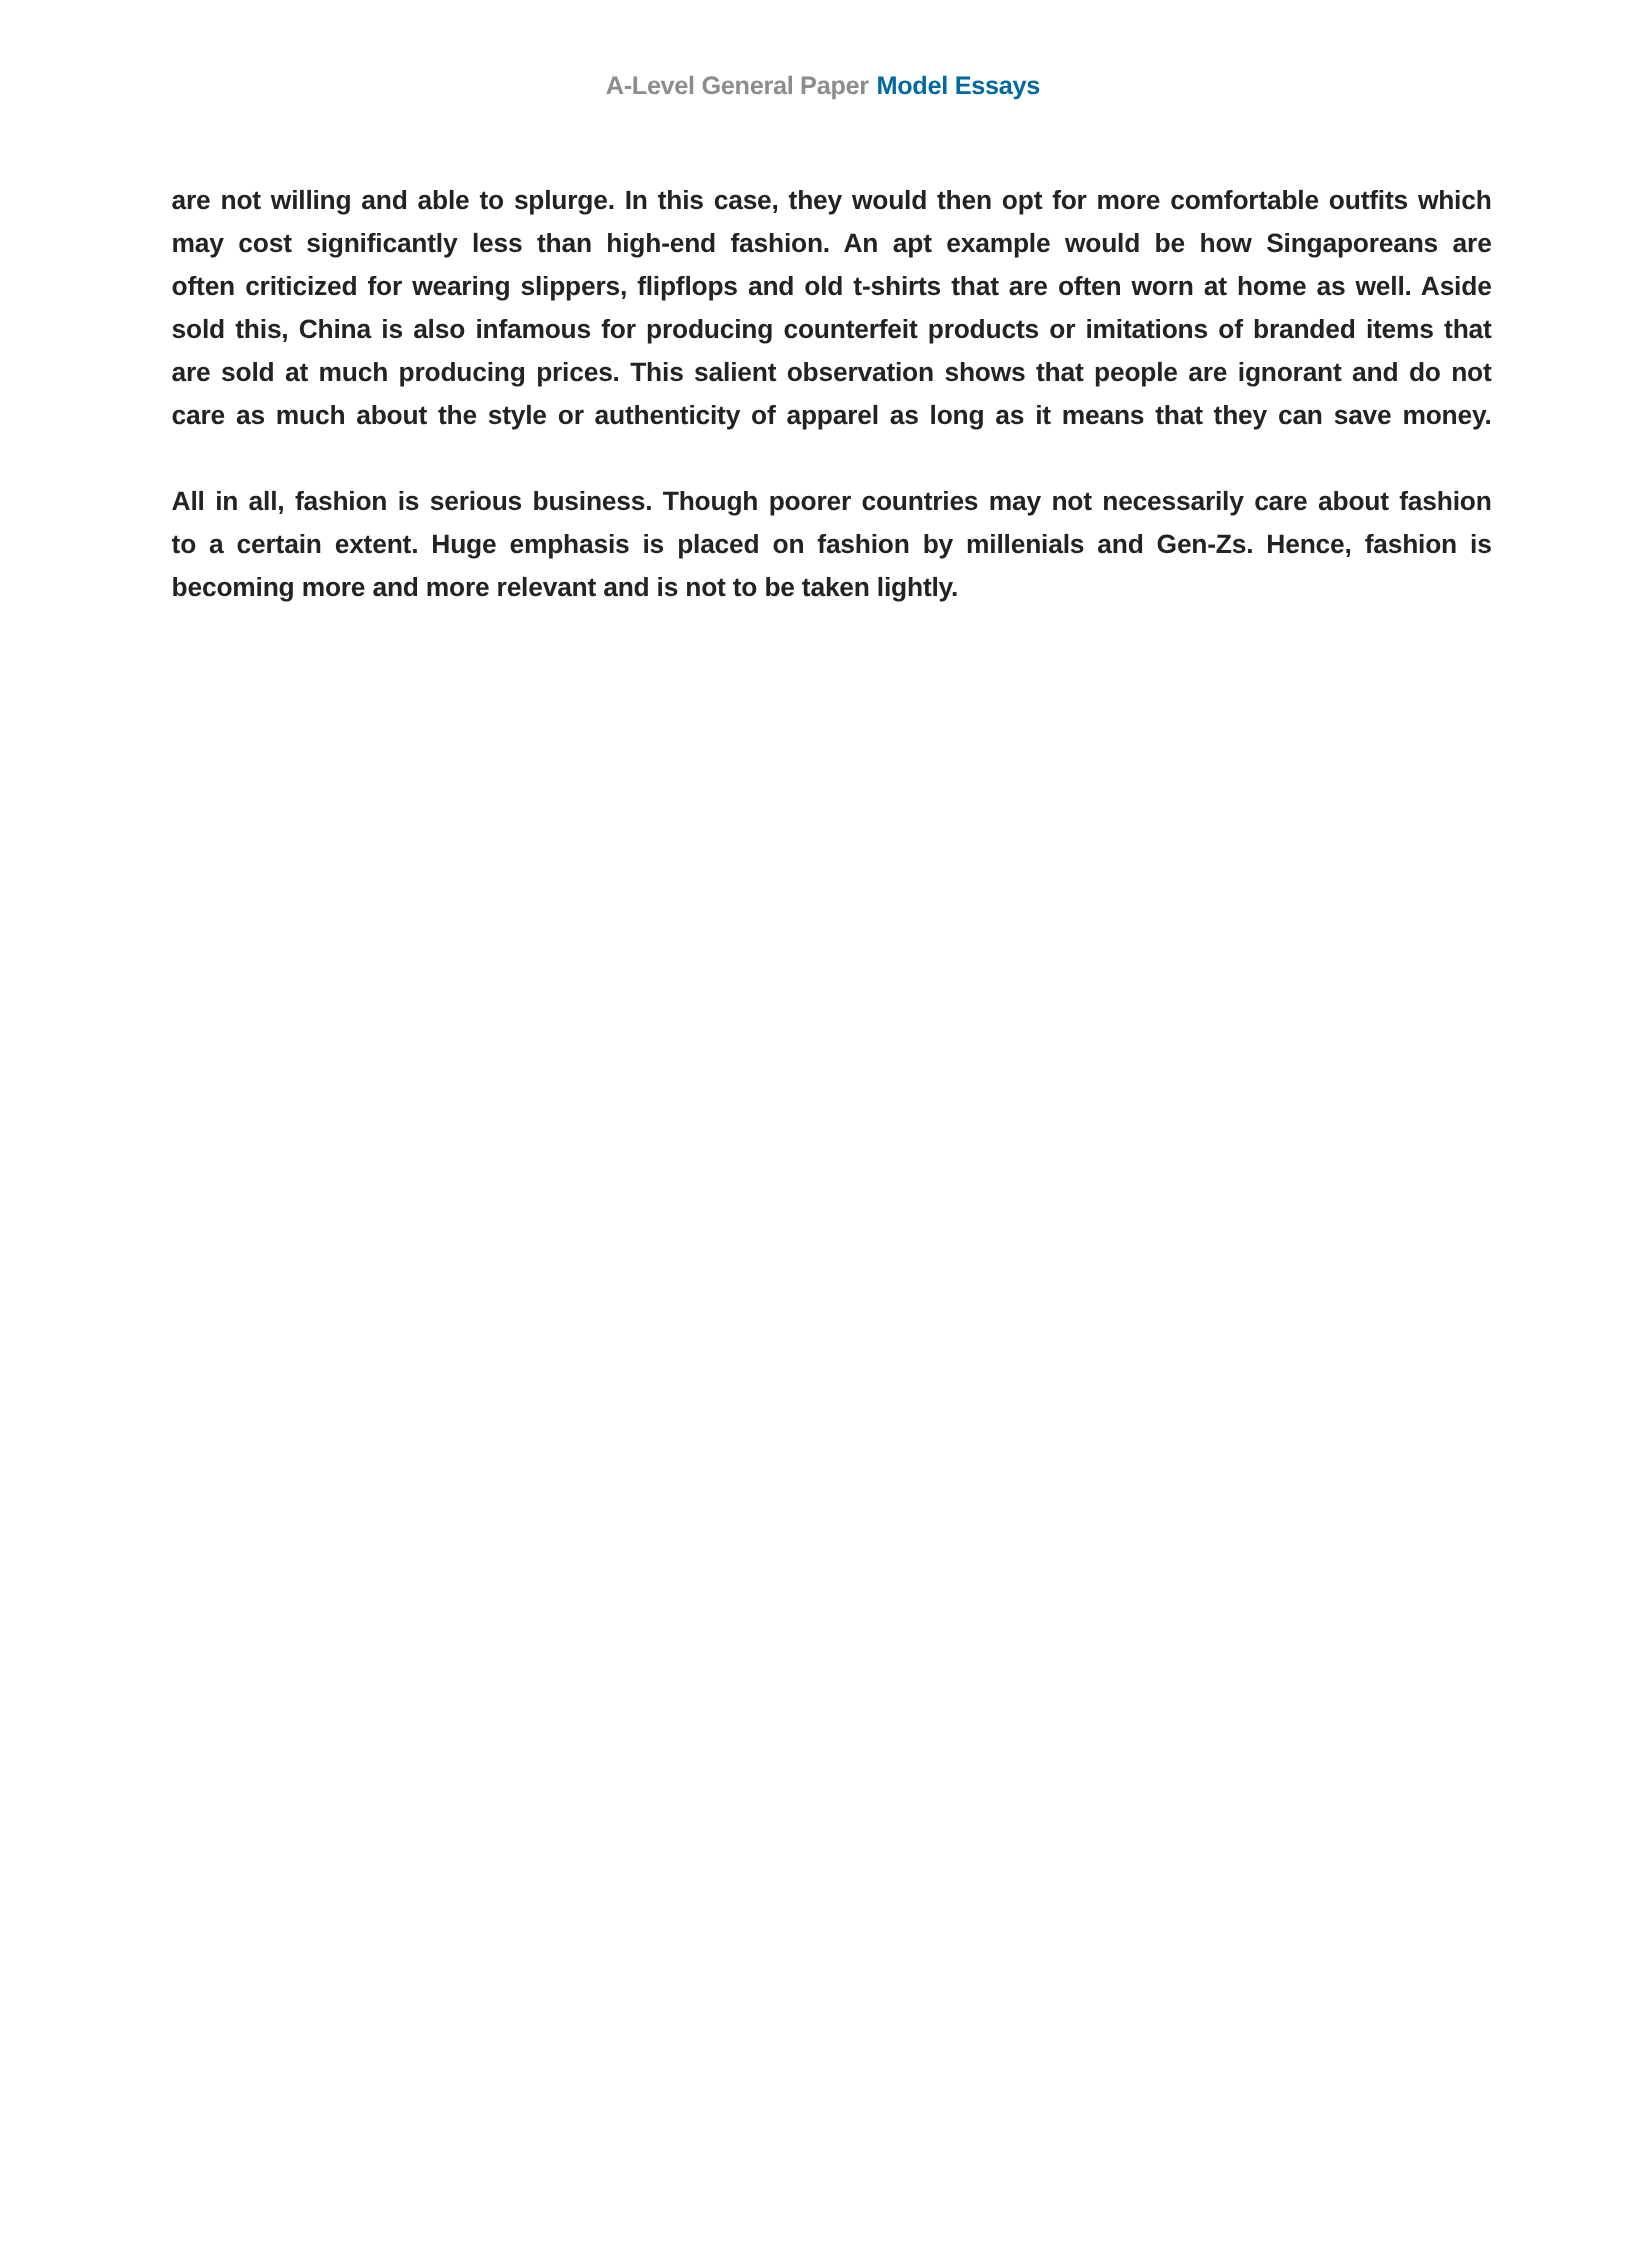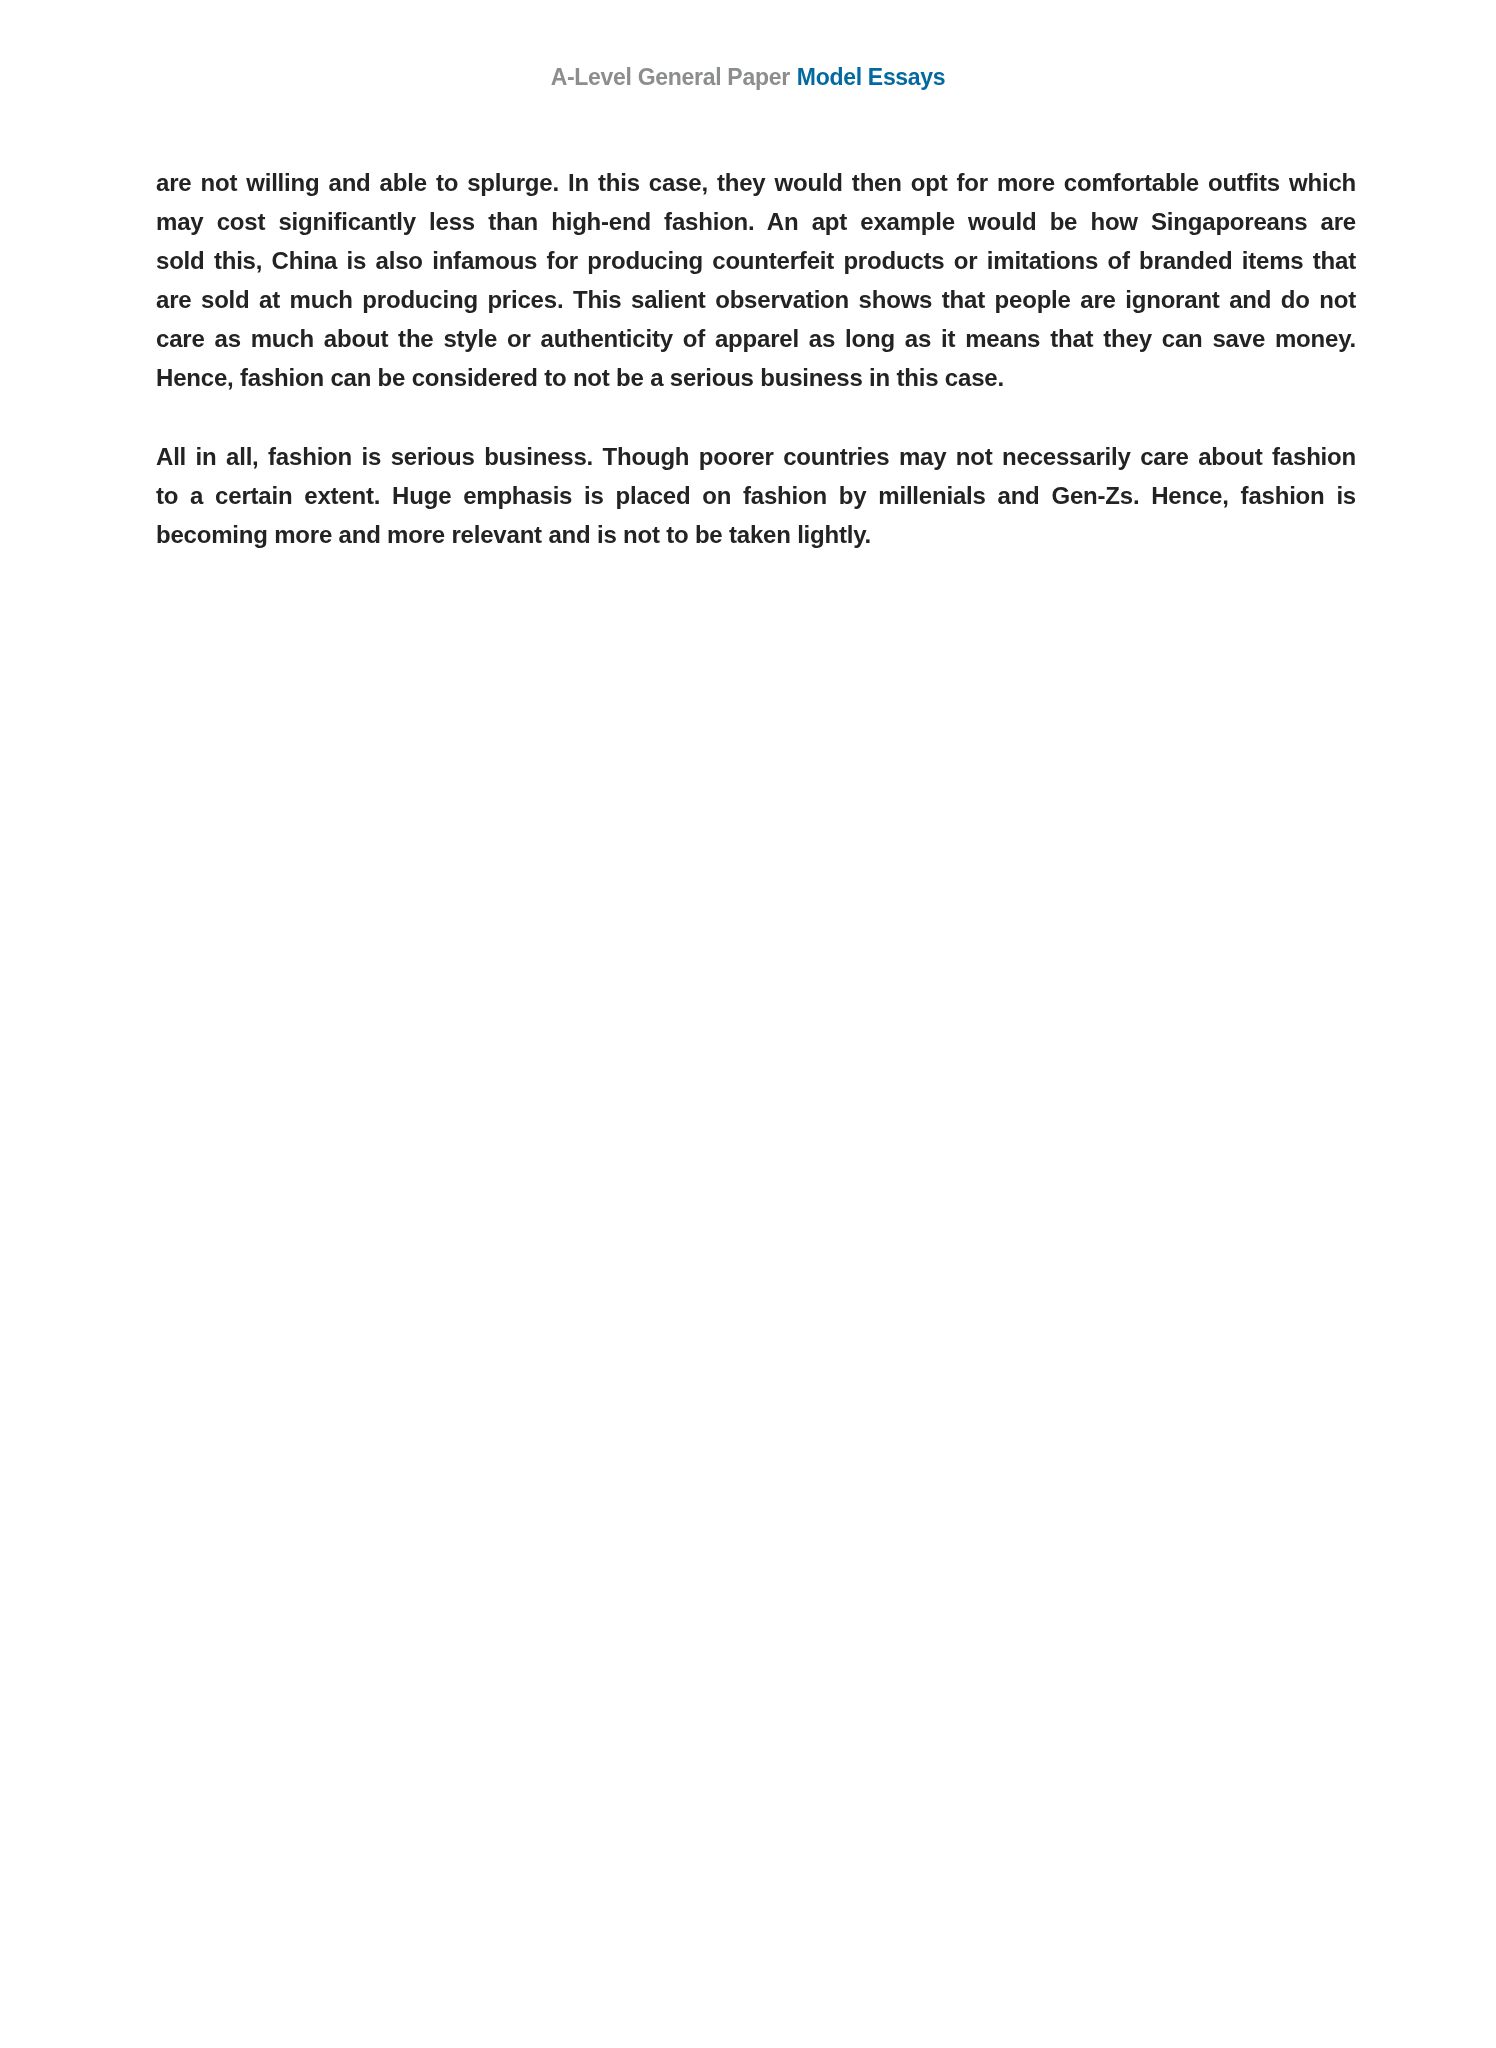--- a/index.html
+++ b/index.html
@@ -70,24 +70,24 @@
 <div class="page">
 
   <div class="header">
     <span class="series">A-Level General Paper</span><span class="title">Model Essays</span>
   </div>
 
   <div class="essay">
       <div class="para">
         <div class="line">are not willing and able to splurge. In this case, they would then opt for more comfortable outfits which</div>
         <div class="line">may cost significantly less than high-end fashion. An apt example would be how Singaporeans are</div>
+        <div class="line">often criticized for wearing slippers, flipflops and old t-shirts that are often worn at home as well. Aside</div>
         <div class="line">sold this, China is also infamous for producing counterfeit products or imitations of branded items that</div>
         <div class="line">are sold at much producing prices. This salient observation shows that people are ignorant and do not</div>
         <div class="line">care as much about the style or authenticity of apparel as long as it means that they can save money.</div>
-        <div class="line final">Hence, fashion can be considered to not be a serious business in this case.</div>
       </div>
       <div class="para">
         <div class="line">All in all, fashion is serious business. Though poorer countries may not necessarily care about fashion</div>
         <div class="line">to a certain extent. Huge emphasis is placed on fashion by millenials and Gen-Zs. Hence, fashion is</div>
         <div class="line final">becoming more and more relevant and is not to be taken lightly.</div>
       </div>
     </div>
 
 </div>
 

